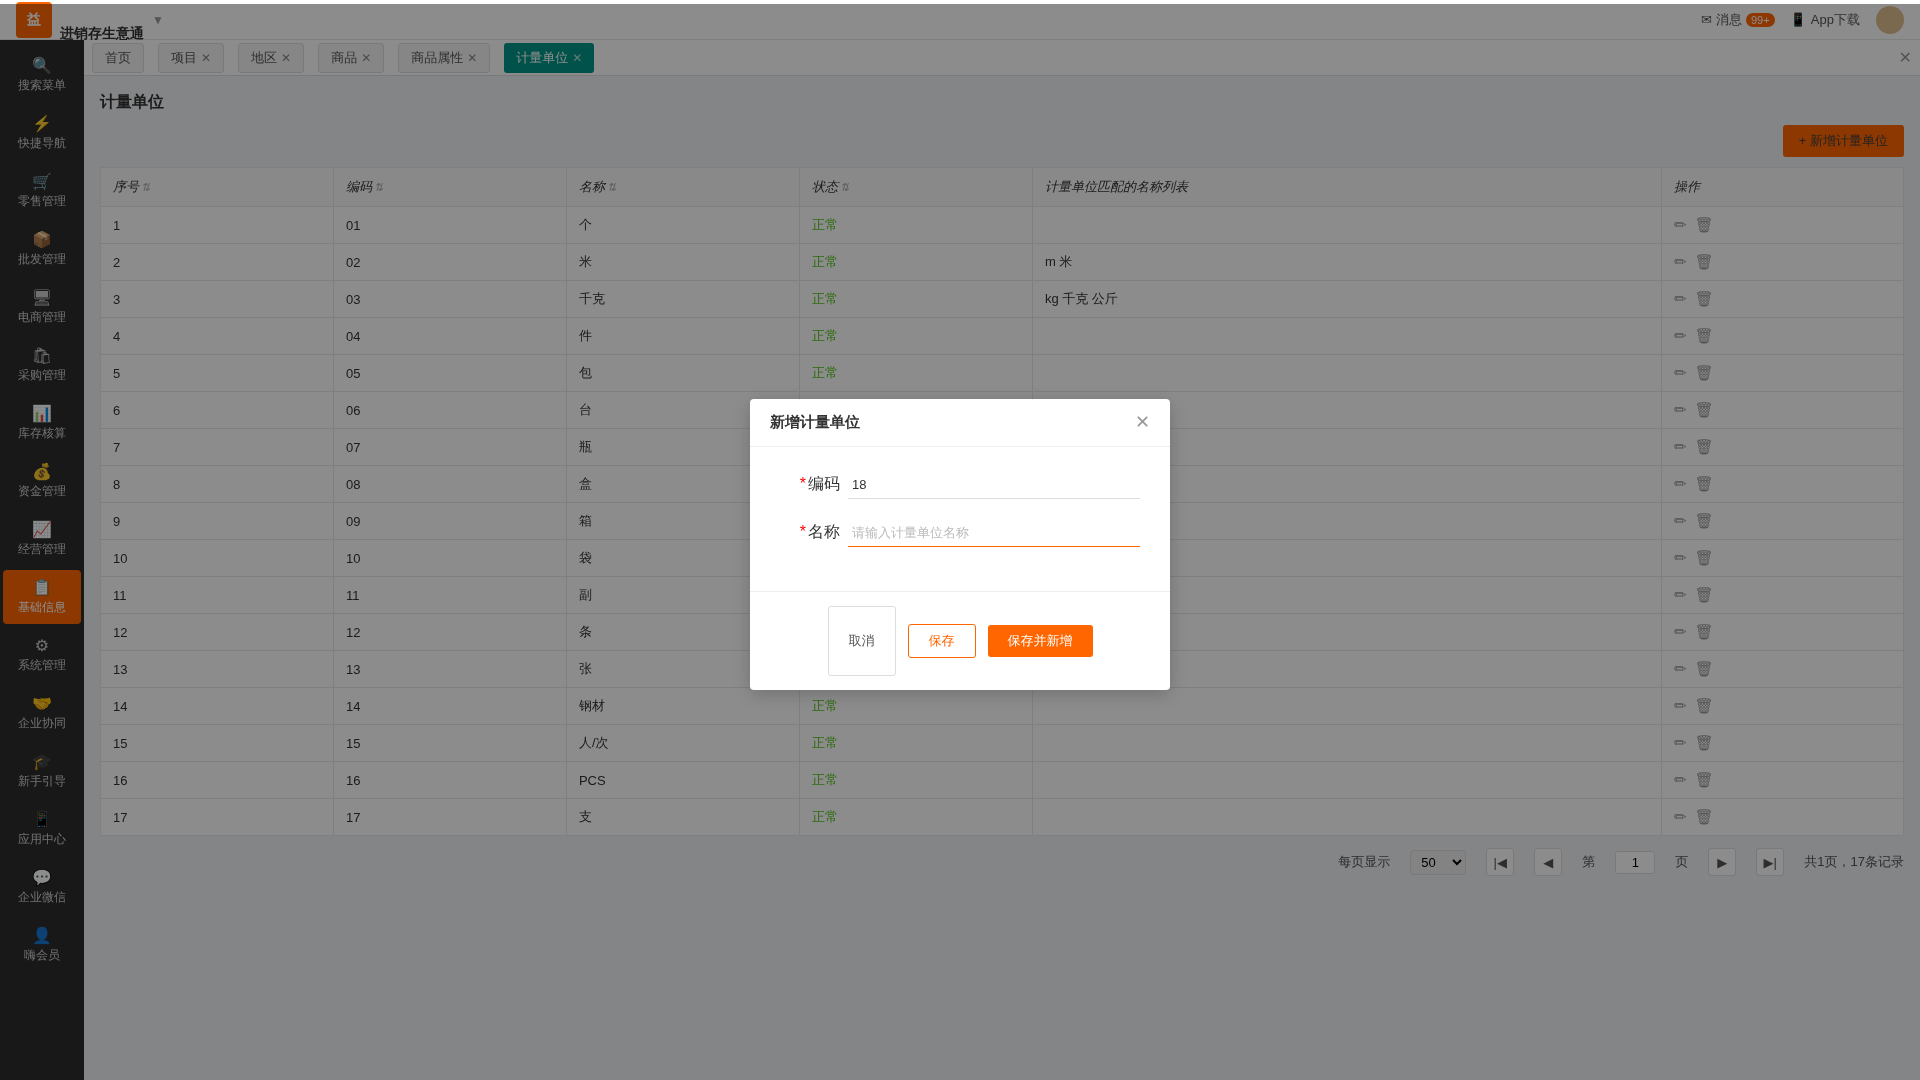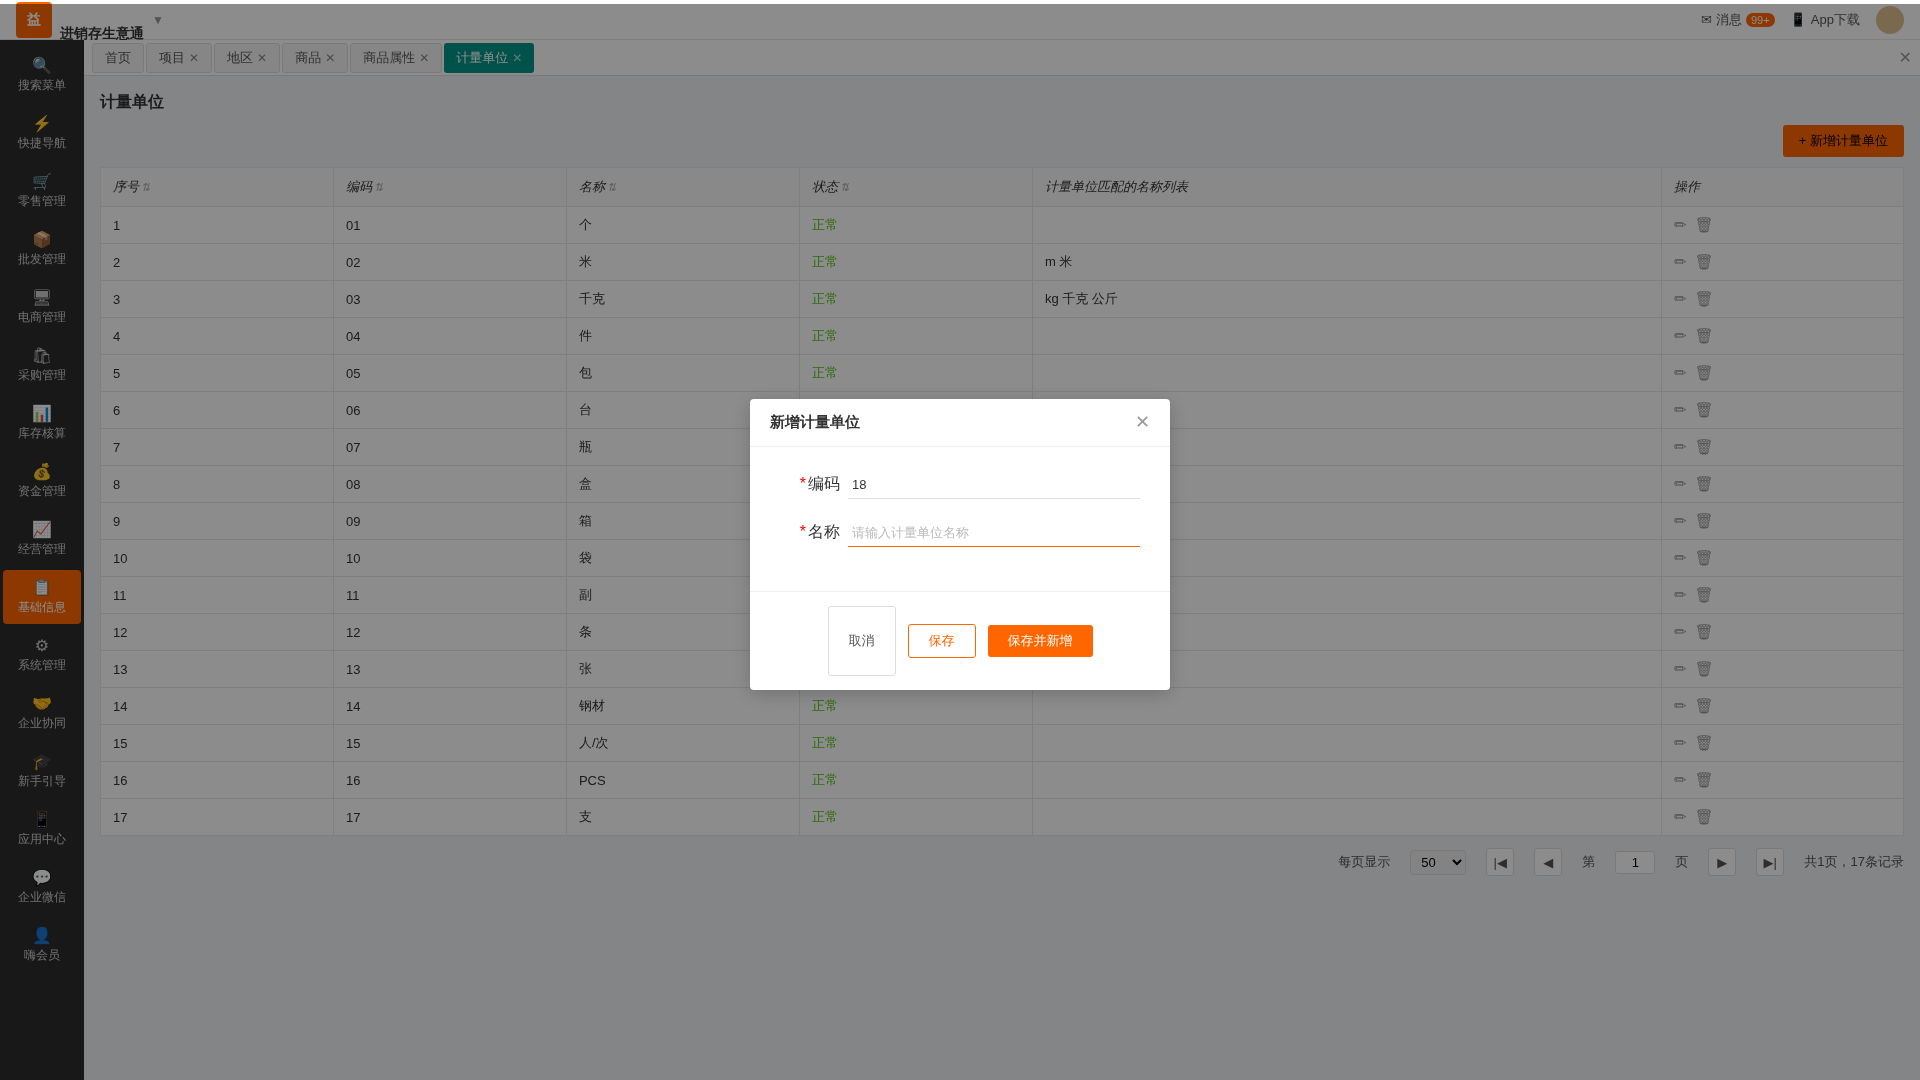--- a/index.html
+++ b/index.html
@@ -102,21 +102,21 @@
     }
 
     
     .tabs-bar {
       display: flex;
       align-items: center;
       background: #fff;
       border-bottom: 1px solid #ddd;
       padding: 0 8px;
       height: 36px;
-      gap: 2px;
+      gap: 14px;
     }
     .tab {
       display: flex;
       align-items: center;
       gap: 4px;
       padding: 0 12px;
       height: 30px;
       border-radius: 3px;
       font-size: 13px;
       cursor: pointer;
@@ -161,21 +161,21 @@
     }
 
     .toolbar {
       display: flex;
       justify-content: flex-end;
       margin-bottom: 10px;
     }
 
     .btn-add {
       background: #f60;
-      color: #000000;
+      color: #404040;
       border: none;
       padding: 7px 16px;
       border-radius: 3px;
       cursor: pointer;
       font-size: 13px;
     }
 
     
     .data-table {
       width: 100%;

